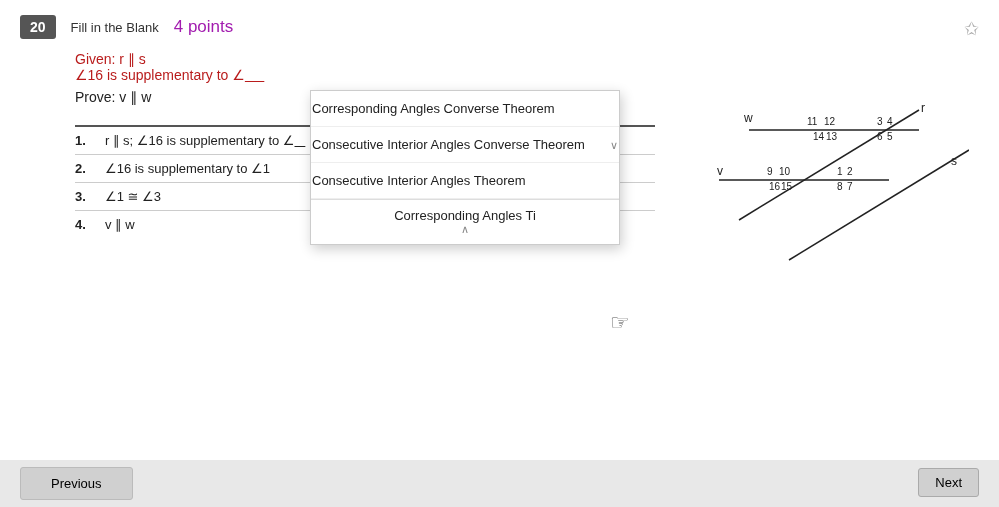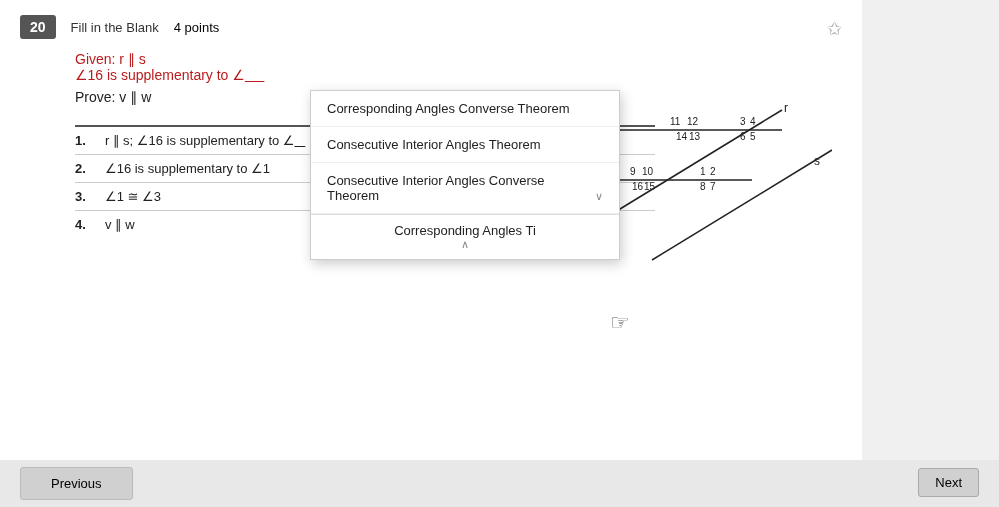--- a/index.html
+++ b/index.html
@@ -6,21 +6,21 @@
     body {
       font-family: Arial, sans-serif;
       background: #f0f0f0;
       width: 999px;
       height: 507px;
       overflow: hidden;
       position: relative;
     }
     .main-container {
       background: #fff;
-      width: 862px;
+      width: 999px;
       height: 460px;
       position: relative;
       padding: 15px 20px;
     }
     .question-header {
       display: flex;
       align-items: center;
       gap: 15px;
       margin-bottom: 12px;
     }
@@ -30,22 +30,22 @@
       font-size: 14px;
       font-weight: bold;
       padding: 4px 10px;
       border-radius: 3px;
     }
     .fill-blank-label {
       font-size: 13px;
       color: #333;
     }
     .points-label {
-      font-size: 13px;
-      color: #000000;
+      font-size: 17px;
+      color: #a21caf;
     }
     .star-icon {
       position: absolute;
       top: 18px;
       right: 20px;
       font-size: 18px;
       color: #aaa;
       cursor: pointer;
     }
     .given-text {
@@ -96,21 +96,21 @@
     }
     .dropdown-header {
       background: #fff;
       padding: 10px 12px;
       font-size: 13px;
       font-weight: bold;
       color: #444;
       border-bottom: 1px solid #ddd;
     }
     .dropdown-item {
-      padding: 10px 16px;
+      padding: 10px 1px;
       font-size: 13px;
       color: #222;
       cursor: pointer;
       display: flex;
       align-items: flex-end;
       justify-content: space-between;
       border-bottom: 1px solid #eee;
     }
     .dropdown-item.selected {
       background: #3d4f5e;
@@ -214,25 +214,25 @@
       <span class="row-statement">v ∥ w</span>
     </div>
   </div>
 
   <div class="dropdown-container">
 
     <div class="dropdown-item">
       <span>Corresponding Angles Converse Theorem</span>
     </div>
     <div class="dropdown-item">
-      <span>Consecutive Interior Angles Theorem</span>
-    </div>
-    <div class="dropdown-item">
       <span>Consecutive Interior Angles Converse Theorem</span>
       <span class="chevron-icon">∨</span>
+    </div>
+    <div class="dropdown-item">
+      <span>Consecutive Interior Angles Theorem</span>
     </div>
     <div class="dropdown-footer">
       <span>Corresponding Angles Ti</span>
       <span class="chevron-icon">∧</span>
     </div>
   </div>
 
   <div class="diagram-container">
     <svg width="280" height="300" viewBox="0 0 280 300">
 

